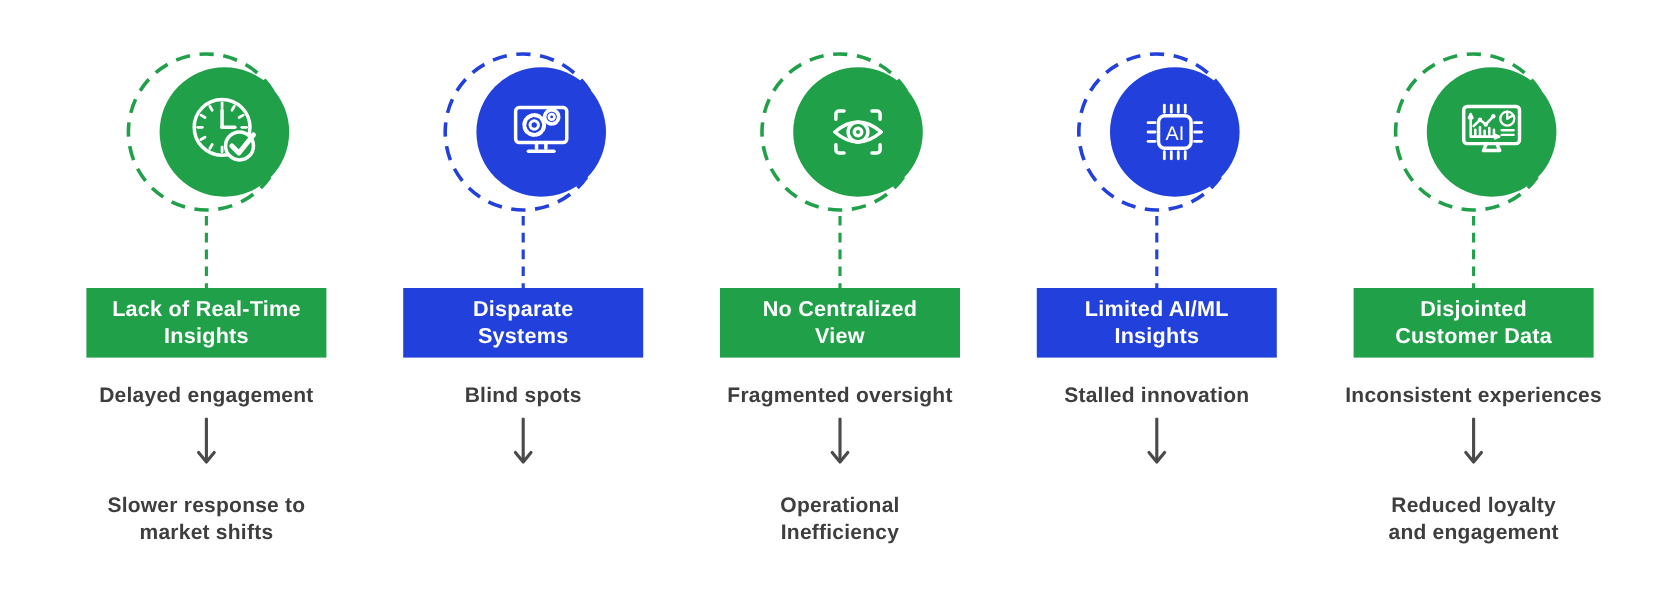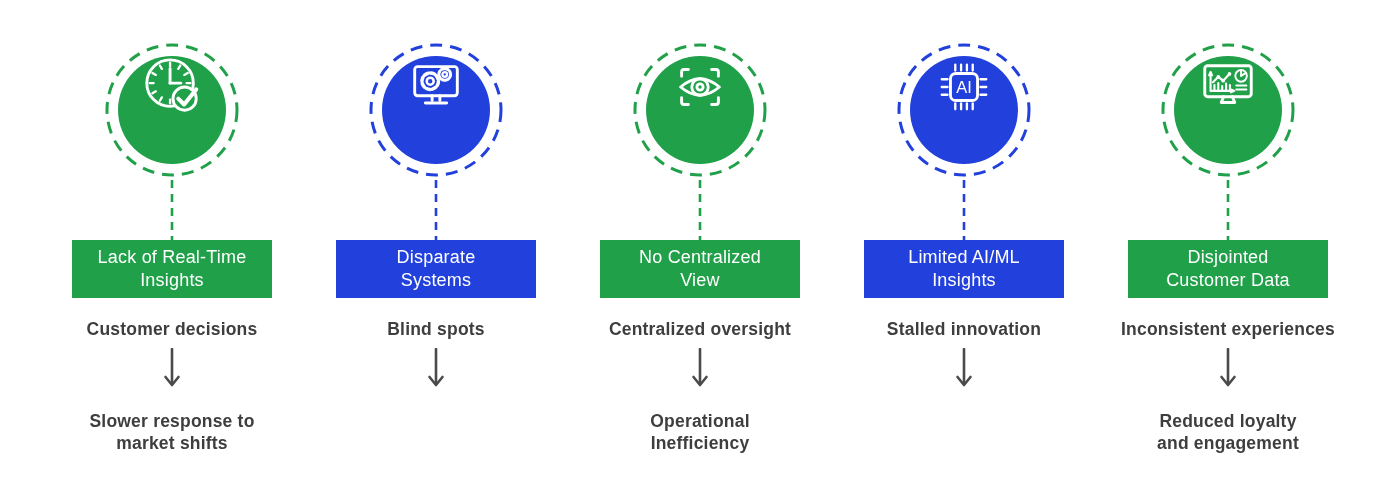--- a/index.html
+++ b/index.html
@@ -15,30 +15,30 @@
   .column{
     width:264px;flex:0 0 264px;display:flex;flex-direction:column;align-items:center;
     text-align:center;
   }
   .accent-green{--accent:var(--green,#21A04A);}
   .accent-blue{--accent:var(--blue,#2240DB);}
 
   .circle-wrap{position:relative;width:136px;height:136px;margin-top:42px;flex:0 0 auto;}
   .ring{position:absolute;left:0;top:0;}
   .circle{
-    position:absolute;left:14px;top:14px;width:108px;height:108px;border-radius:50%;
-    background:var(--accent);display:flex;align-items:flex-start;justify-content:center;
+    position:absolute;left:29px;top:14px;width:108px;height:108px;border-radius:50%;
+    background:var(--accent);display:flex;align-items:center;justify-content:center;
   }
   .circle svg{display:block;}
 
   .connector{margin-top:2px;height:60px;flex:0 0 auto;}
 
   .title-box{
     width:200px;min-height:58px;box-sizing:border-box;background:var(--accent);
-    color:#fff;font-weight:400;font-size:18px;line-height:23px;letter-spacing:.2px;
+    color:#fff;font-weight:700;font-size:18px;line-height:23px;letter-spacing:.2px;
     display:flex;align-items:flex-start;justify-content:center;padding:6px 6px;flex:0 0 auto;
   }
   .pre{white-space:pre-line;}
 
   .effect{
     margin-top:20px;color:var(--text,#3E3E3E);font-weight:700;font-size:17.5px;
     line-height:22px;letter-spacing:.2px;white-space:pre-line;
   }
   .arrow{margin-top:8px;flex:0 0 auto;}
   .result{
@@ -81,21 +81,21 @@
         </svg>
       </div>
     </div>
     <svg class="connector" width="4" height="60">
       <line x1="2" y1="0" x2="2" y2="60" stroke="var(--accent)" stroke-width="2.6" stroke-dasharray="8 6"></line>
     </svg>
     <div class="title-box">
       <span class="pre">Lack of Real-Time
 Insights</span>
     </div>
-    <div class="effect">Customer decisions</div>
+    <div class="effect">Delayed engagement</div>
     <svg class="arrow" width="22" height="42" viewBox="0 0 22 42">
       <g fill="none" stroke="var(--arrow,#4A4A4A)" stroke-width="2.6" stroke-linecap="round" stroke-linejoin="round">
         <line x1="11" y1="1" x2="11" y2="35"></line>
         <path d="M4.5 29 L11 37 L17.5 29"></path>
       </g>
     </svg>
     <div class="result">Slower response to
 market shifts</div>
   </div>
 
@@ -156,21 +156,21 @@
         </svg>
       </div>
     </div>
     <svg class="connector" width="4" height="60">
       <line x1="2" y1="0" x2="2" y2="60" stroke="var(--accent)" stroke-width="2.6" stroke-dasharray="8 6"></line>
     </svg>
     <div class="title-box">
       <span class="pre">No Centralized
 View</span>
     </div>
-    <div class="effect">Centralized oversight</div>
+    <div class="effect">Fragmented oversight</div>
     <svg class="arrow" width="22" height="42" viewBox="0 0 22 42">
       <g fill="none" stroke="var(--arrow,#4A4A4A)" stroke-width="2.6" stroke-linecap="round" stroke-linejoin="round">
         <line x1="11" y1="1" x2="11" y2="35"></line>
         <path d="M4.5 29 L11 37 L17.5 29"></path>
       </g>
     </svg>
     <div class="result">Operational
 Inefficiency</div>
   </div>
 

